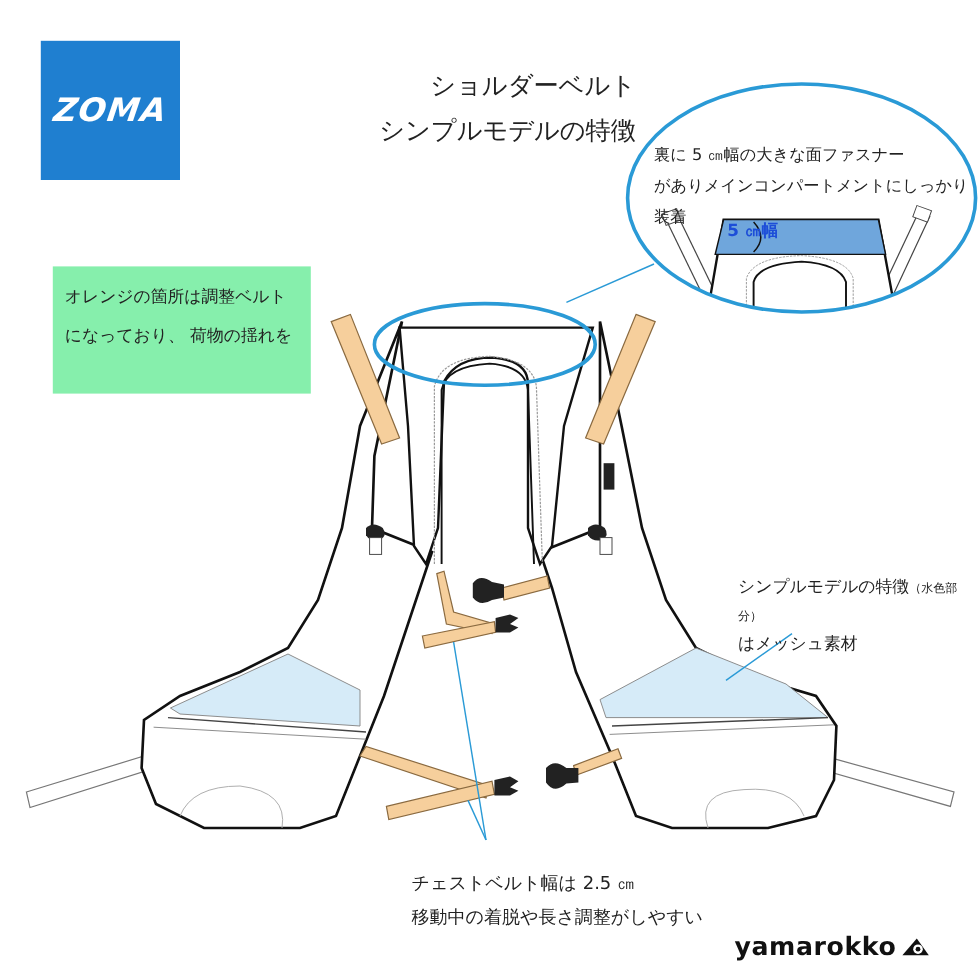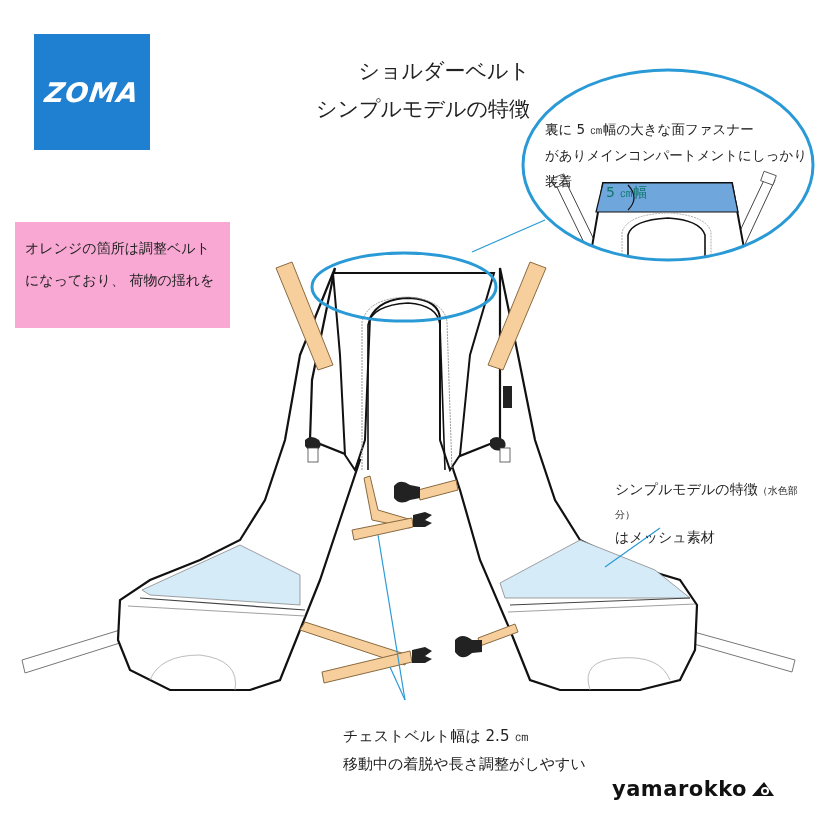--- a/index.html
+++ b/index.html
@@ -4,33 +4,33 @@
 <style>
   html, body { margin: 0; padding: 0; background: #ffffff; }
   body { width: 817px; height: 817px; position: relative; overflow: hidden;
          font-family: "DejaVu Sans", "Liberation Sans", sans-serif; color: #222; }
   .logo { position: absolute; left: 34px; top: 34px; width: 116px; height: 116px;
           background: #1f7fd0; display: flex; align-items: center; justify-content: center; }
   .logo span { color: #fff; font-family: "DejaVu Sans", sans-serif; font-weight: bold;
                font-style: italic; font-size: 27px; letter-spacing: 1px; transform: skewX(-8deg); }
   .title { position: absolute; left: 270px; top: 52px; width: 260px; text-align: right;
            font-size: 21px; line-height: 38px; color: #222; }
-  .note-box { position: absolute; left: 15px; top: 222px; width: 215px; height: 106px;
-              background: #f9a8d4; box-sizing: border-box; padding: 10px 4px 0 10px;
+  .note-box { position: absolute; left: 44px; top: 222px; width: 215px; height: 106px;
+              background: #86efac; box-sizing: border-box; padding: 10px 4px 0 10px;
               font-size: 14px; line-height: 32px; color: #222; }
   .callout-top { position: absolute; left: 545px; top: 104px; width: 270px; text-align: left;
                  font-size: 13.5px; line-height: 26px; color: #222; margin-top: 12px; }
   .mesh-note { position: absolute; left: 615px; top: 478px; font-size: 14px; line-height: 22px; color: #222; }
   .mesh-note small { font-size: 10px; text-align: center; }
   .chest-note { position: absolute; left: 343px; top: 722px; font-size: 15px; line-height: 28px; color: #222; }
   .brand { position: absolute; left: 612px; top: 777px; font-family: "DejaVu Sans", sans-serif;
            font-weight: bold; font-size: 21px; letter-spacing: 0.5px; color: #111; display: flex; align-items: center; }
   .brand svg { margin-left: 3px; }
   .illus { position: absolute; left: 0; top: 0; }
-  .fivecm { position: absolute; left: 606px; top: 184px; font-size: 14px; color: #0f766e; }
+  .fivecm { position: absolute; left: 606px; top: 184px; font-size: 14px; color: #1d4ed8; font-weight: bold; }
 </style>
 </head>
 <body>
 
 <div class="logo">
   <span>ZOMA</span>
 </div>
 
 <div class="title">
   <div>ショルダーベルト</div>

